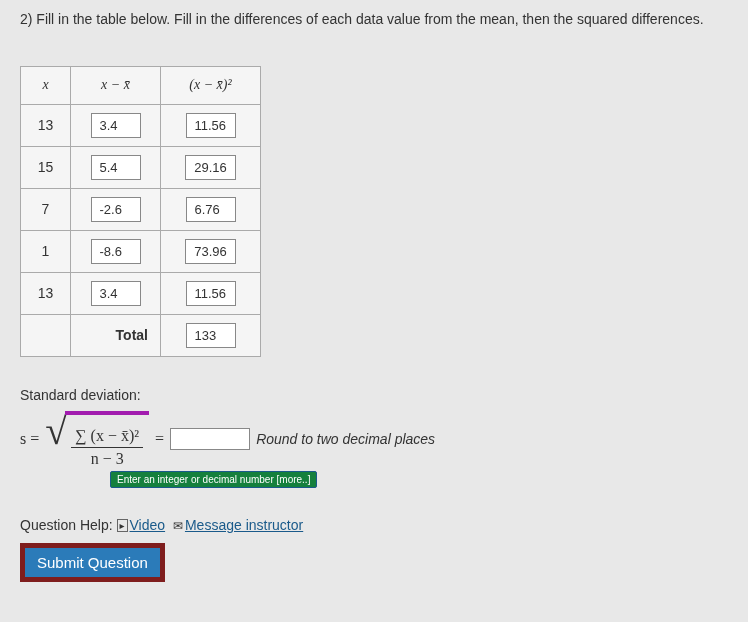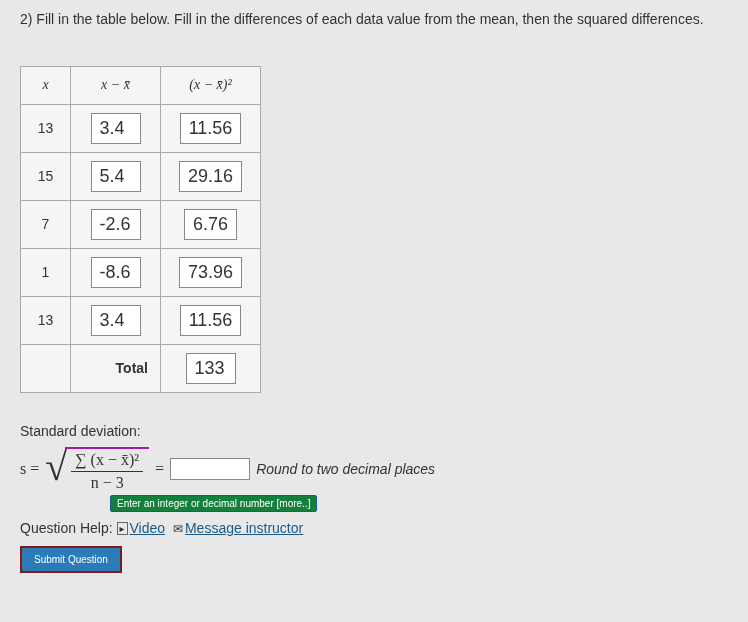--- a/index.html
+++ b/index.html
@@ -27,21 +27,21 @@
       height: 38px;
     }
     th { font-weight: normal; font-style: italic; }
     .input-cell {
       border: 1px solid #888;
       background: #fff;
       padding: 4px 8px;
       min-width: 50px;
       display: inline-block;
       text-align: left;
-      font-size: 18px;
+      font-size: 13px;
     }
     .total-label { font-weight: bold; text-align: right; }
     .std-section { margin-top: 10px; }
     .formula-row {
       display: flex;
       align-items: center;
       gap: 6px;
       margin: 8px 0 4px 0;
       flex-wrap: wrap;
     }
@@ -54,22 +54,22 @@
     .sqrt-wrap {
       display: inline-flex;
       align-items: stretch;
     }
     .radical {
       font-size: 40px;
       line-height: 40px;
       margin-right: -2px;
     }
     .radicand {
-      border-top: 2px solid #a21caf;
-      padding: 2px 6px 0 6px;
+      border-top: 4px solid #a21caf;
+      padding: 12px 6px 0 6px;
       display: inline-flex;
       flex-direction: column;
       align-items: center;
     }
     .frac-top { border-bottom: 1px solid #333; padding: 0 4px 2px; }
     .frac-bot { padding-top: 2px; }
     .answer-input {
       border: 1px solid #888;
       background: #fff;
       width: 80px;
@@ -79,42 +79,42 @@
     }
     .hint-tag {
       background: #15803d;
       color: #fff;
       font-size: 10px;
       padding: 2px 6px;
       border: 1px solid #1a5a8a;
       border-radius: 2px;
       display: inline-block;
     }
-    .qhelp { margin-top: 8px; font-size: 14px; }
+    .qhelp { margin-top: 29px; font-size: 14px; }
     .qhelp a { color: #1a5a8a; text-decoration: underline; }
     .icon-box {
       display: inline-block;
       border: 1px solid #666;
       font-size: 10px;
       padding: 0 2px;
       margin-right: 2px;
       vertical-align: middle;
     }
     .icon-env {
       display: inline-block;
       font-size: 12px;
       margin-right: 2px;
       vertical-align: middle;
     }
     .submit-btn {
       background: #2b7bb9;
       color: #fff;
-      border: 2px solid #7f1d1d;
+      border: 5px solid #7f1d1d;
       padding: 6px 12px;
-      font-size: 10px;
+      font-size: 15px;
       margin-top: 10px;
       cursor: pointer;
     }
     .col-x { width: 50px; }
     .col-diff { width: 90px; }
     .col-sq { width: 100px; }
     .italic-math { font-family: 'Times New Roman', serif; }
     .after-input { margin-left: 90px; margin-top: -2px; margin-bottom: 4px; }
   </style>
 </head>

